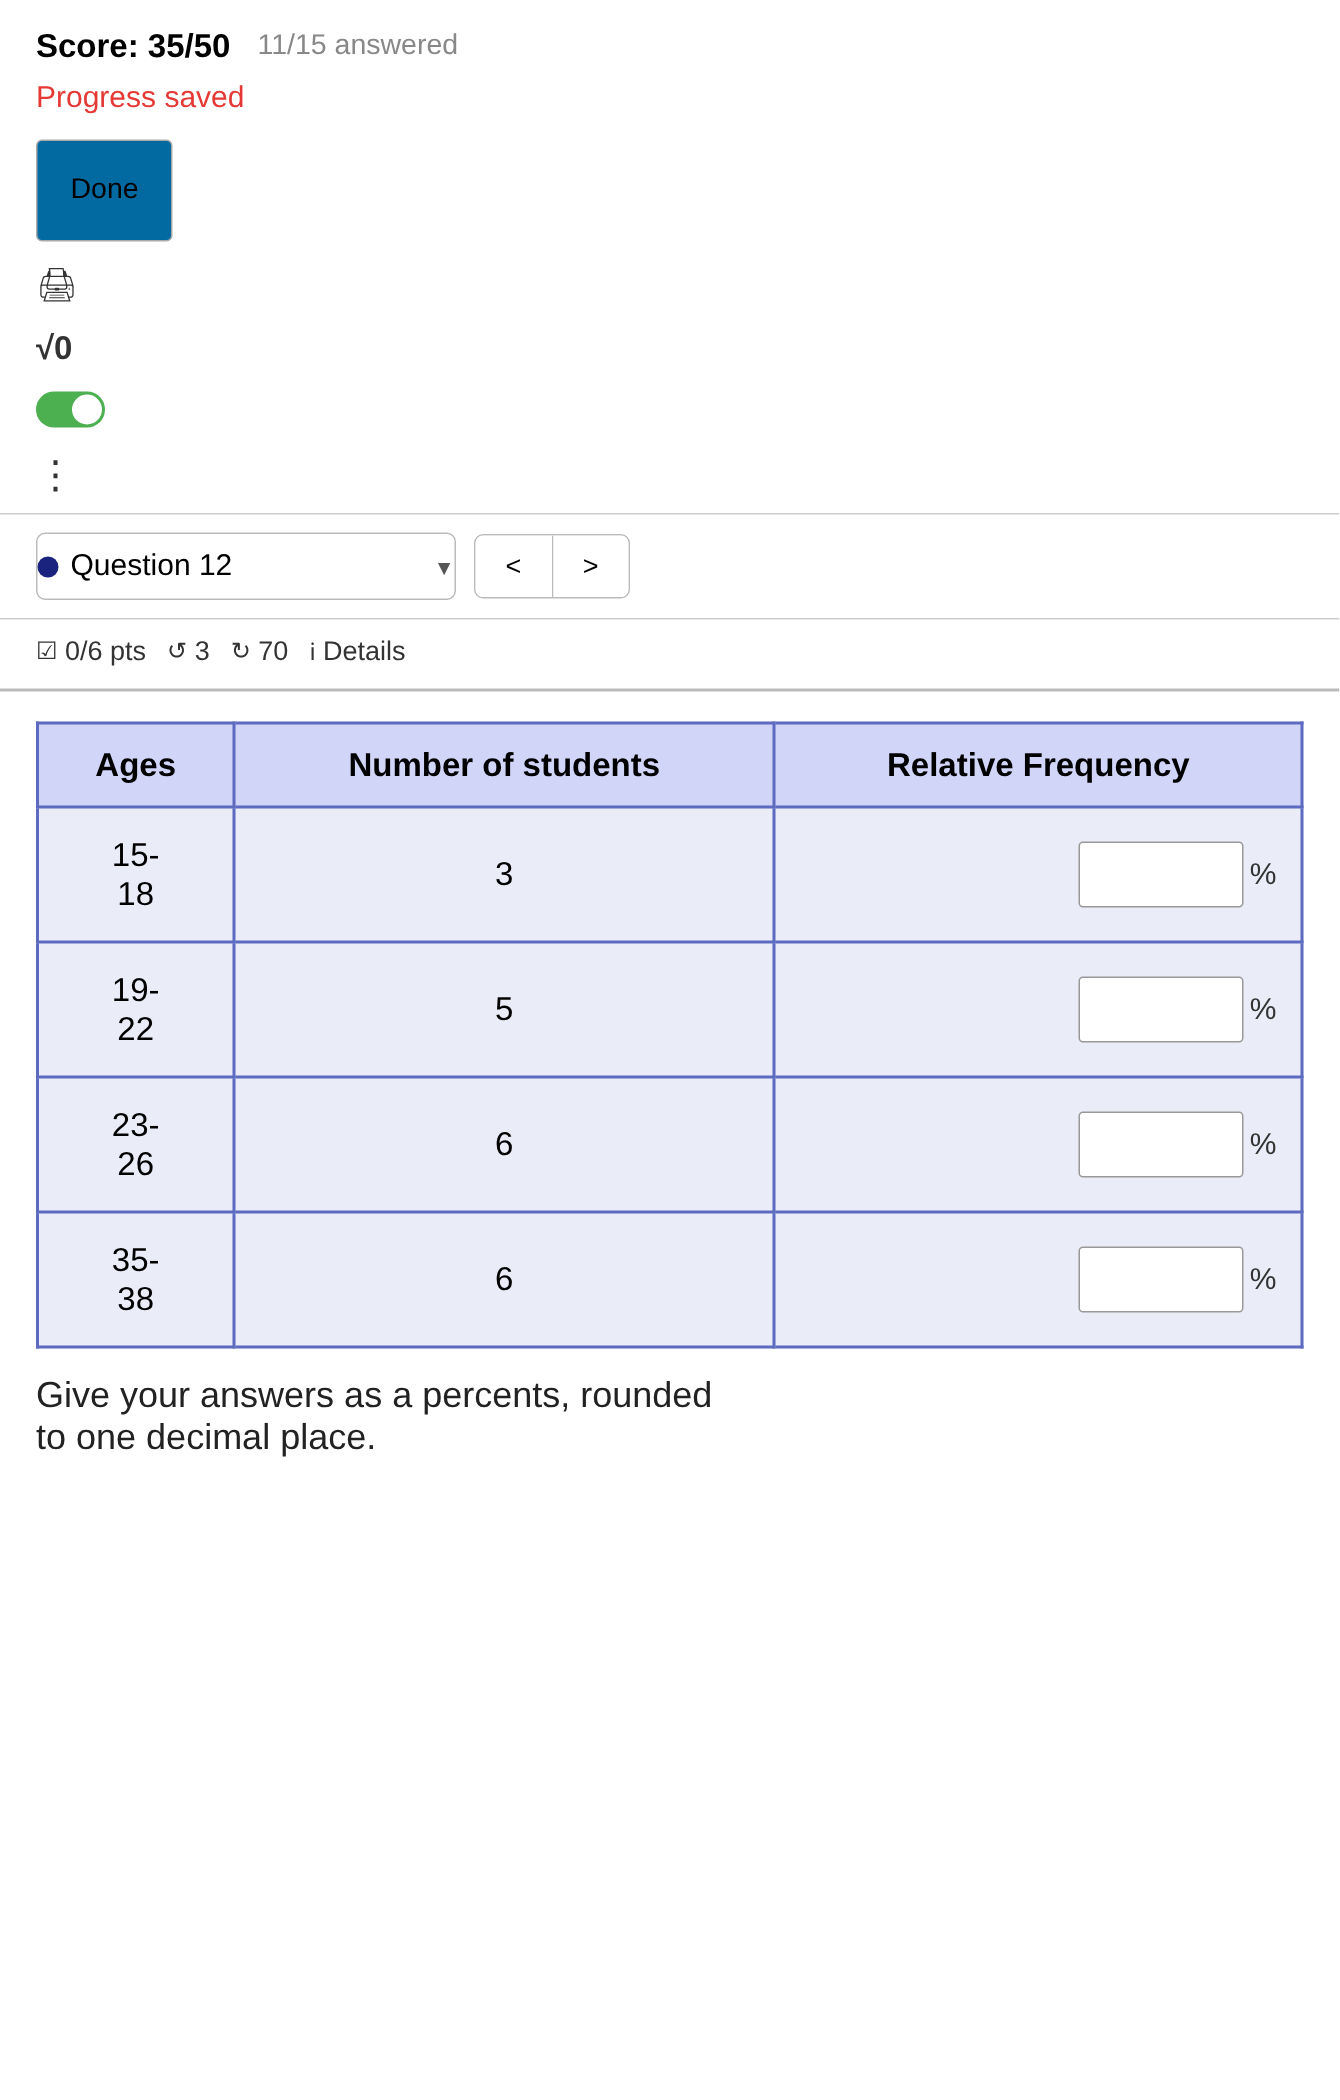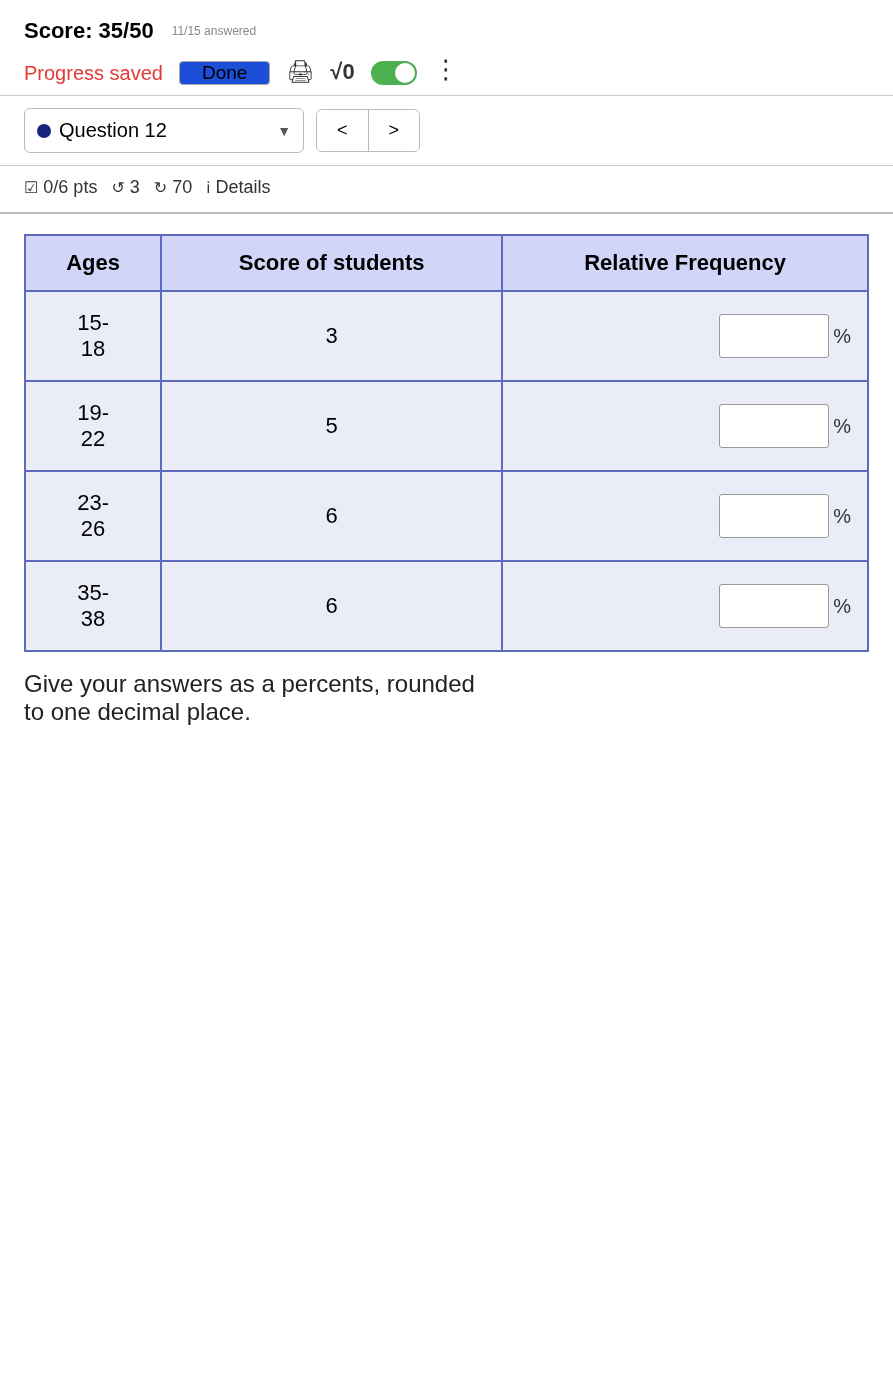--- a/index.html
+++ b/index.html
@@ -25,40 +25,41 @@
     }
 
     .score-text {
       font-size: 22px;
       font-weight: bold;
       color: #000;
       text-align: right;
     }
 
     .answered-text {
-      font-size: 12px;
+      font-size: 19px;
       color: #888;
     }
 
     .action-row {
       display: flex;
-      align-items: flex-end;
+      align-items: flex-start;
       gap: 16px;
+      flex-direction: column;
     }
 
     .progress-saved {
       color: #e53935;
       font-size: 20px;
       font-weight: 500;
     }
 
     .done-btn {
       border: 1px solid #aaa;
-      background: #1d4ed8;
-      padding: 0 22px;
+      background: #0369a1;
+      padding: 22px 22px;
       font-size: 19px;
       border-radius: 4px;
       cursor: pointer;
     }
 
     .icon-print {
       font-size: 22px;
       cursor: pointer;
       color: #333;
     }
@@ -108,21 +109,21 @@
       padding: 12px 24px;
       border-bottom: 1px solid #ccc;
     }
 
     .question-dropdown {
       display: flex;
       align-items: center;
       gap: 8px;
       border: 1px solid #bbb;
       border-radius: 6px;
-      padding: 10px 12px;
+      padding: 10px 0;
       min-width: 280px;
       cursor: pointer;
       background: #fff;
     }
 
     .question-dot {
       width: 14px;
       height: 14px;
       border-radius: 50%;
       background: #1a237e;
@@ -296,21 +297,21 @@
     <span class="meta-icon">ℹ</span>
     <span>Details</span>
   </div>
 </div>
 
 <div class="main-content">
   <table class="data-table">
     <thead>
       <tr>
         <th>Ages</th>
-        <th>Score of students</th>
+        <th>Number of students</th>
         <th>Relative Frequency</th>
       </tr>
     </thead>
     <tbody id="table-body">
     <tr>
           <td>15-<br>18</td>
           <td class="td-number">3</td>
           <td class="td-input-cell">
             <div class="input-wrapper">
               <input type="text" class="freq-input" style="">

